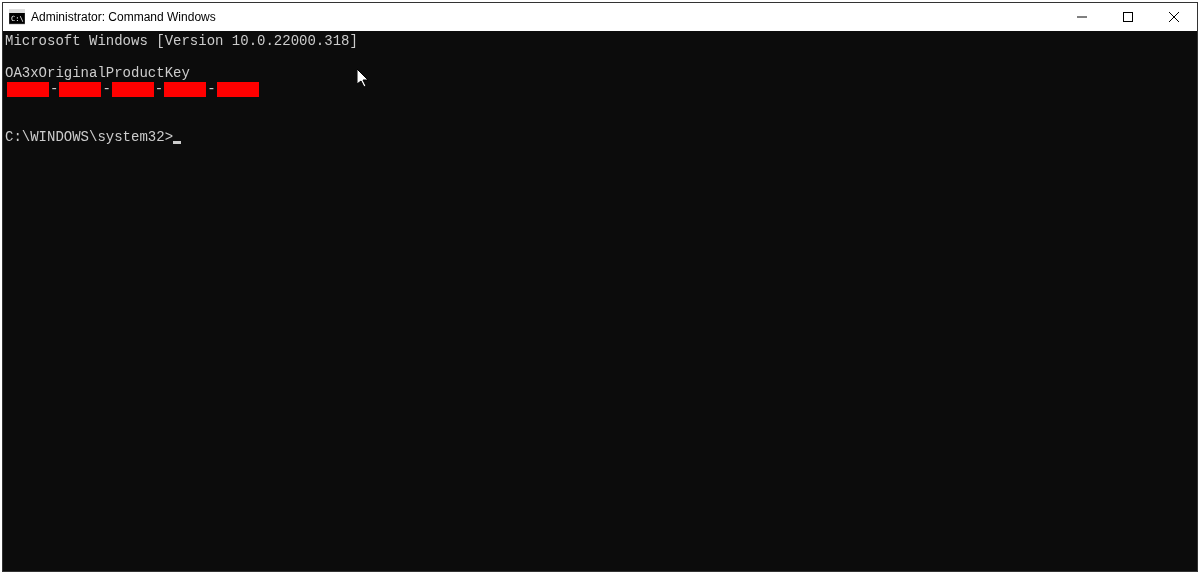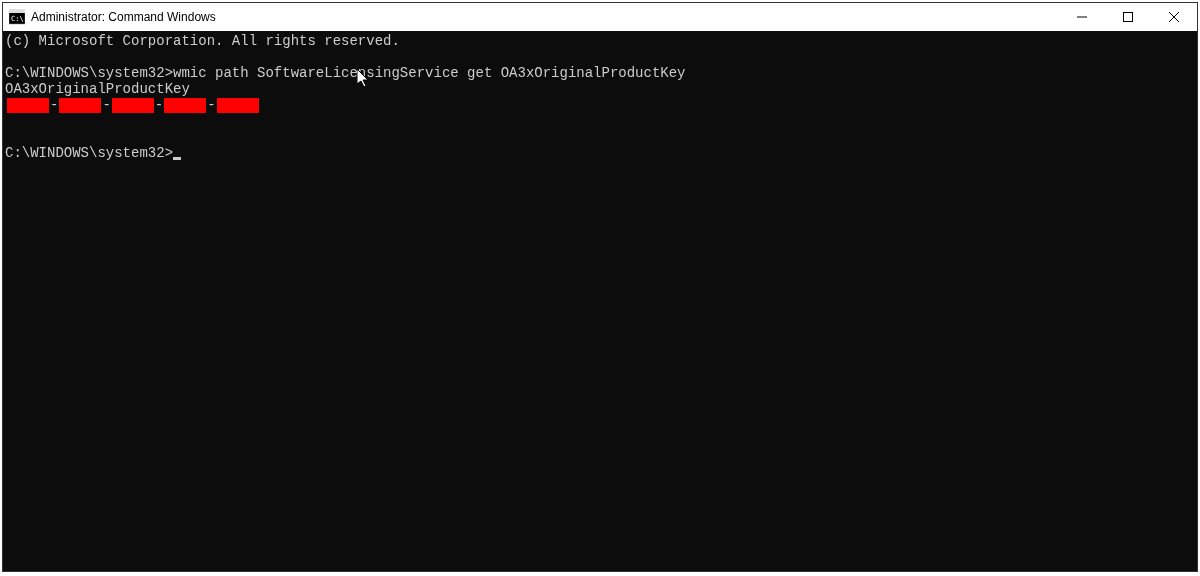--- a/index.html
+++ b/index.html
@@ -149,23 +149,22 @@
       <div class="window-control">
         <svg viewBox="0 0 10 10">
           <line x1="0" y1="0" x2="10" y2="10" stroke="#000" stroke-width="1"></line>
           <line x1="10" y1="0" x2="0" y2="10" stroke="#000" stroke-width="1"></line>
         </svg>
       </div>
     </div>
   </div>
 
   <div class="terminal">
-    <div class="terminal-line">(c) Microsoft Corporation. All rights reserved.</div>
+    <div class="terminal-line">Microsoft Windows [Version 10.0.22000.318]</div>
     <div class="blank-row"></div>
-    <div class="terminal-line"><span>C:\WINDOWS\system32&gt;</span><span>wmic path SoftwareLicensingService get OA3xOriginalProductKey</span></div>
     <div class="terminal-line">OA3xOriginalProductKey</div>
     <div class="product-key-line">
       <span class="redacted-block"></span>
         <span class="dash">-</span>
       <span class="redacted-block"></span>
         <span class="dash">-</span>
       <span class="redacted-block"></span>
         <span class="dash">-</span>
       <span class="redacted-block"></span>
         <span class="dash">-</span>

